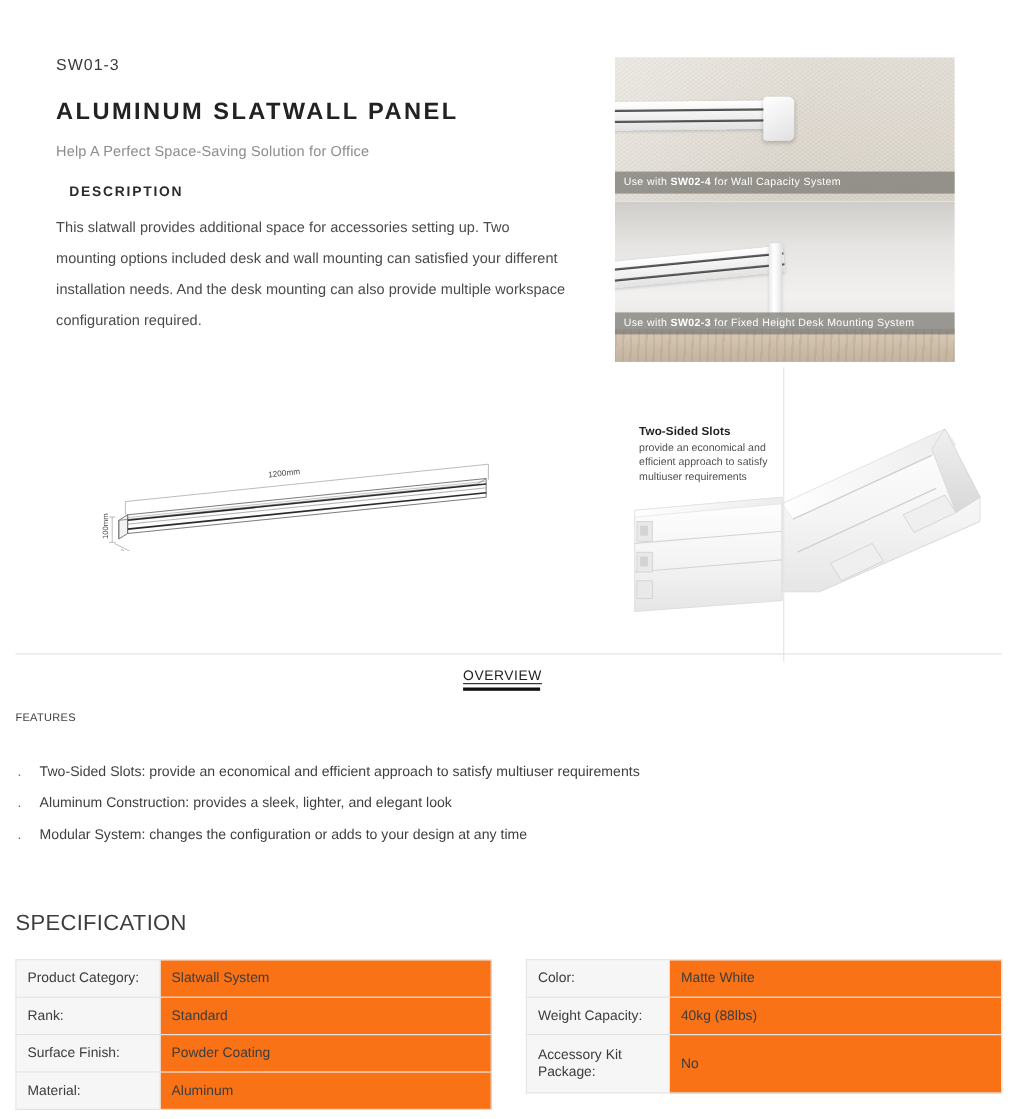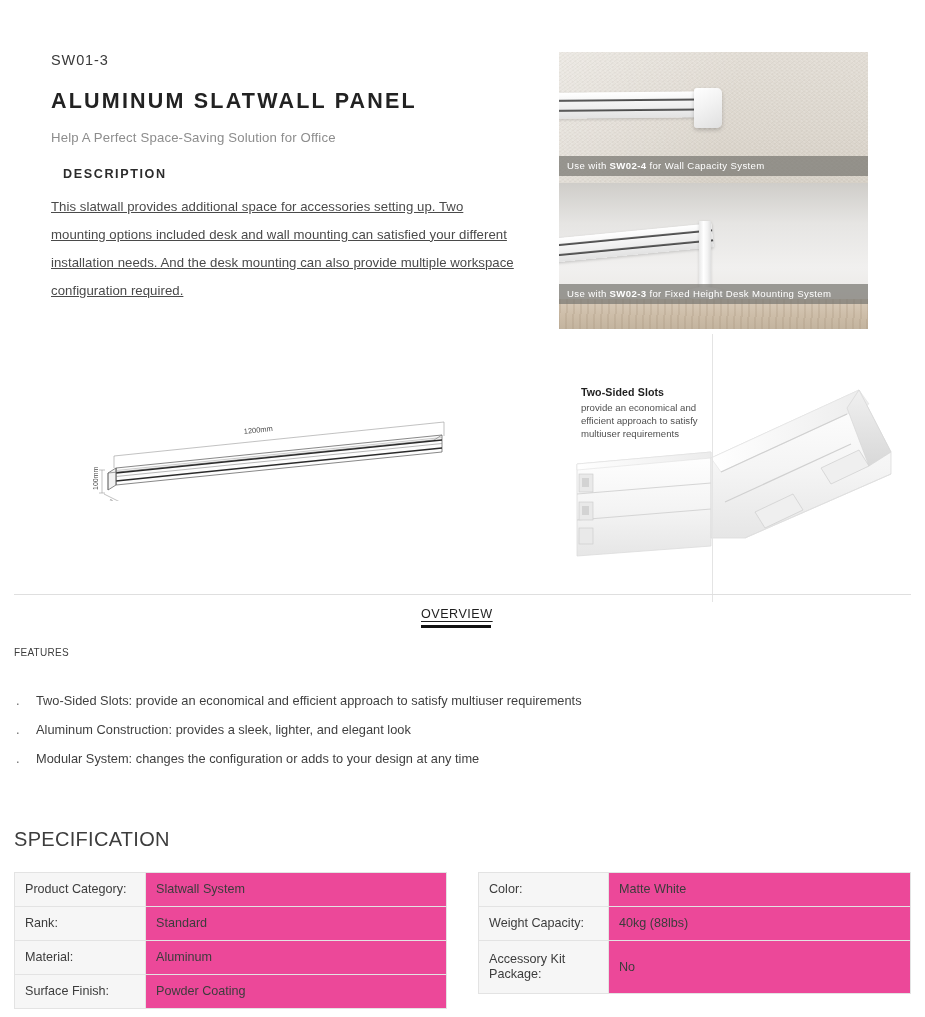--- a/index.html
+++ b/index.html
@@ -32,21 +32,21 @@
   #product-subtitle {
     font-size: 13.2px; color: #8d8d8d; font-weight: 400;
     letter-spacing: .15px; margin: 0 0 22px 0;
   }
   #description-heading {
     font-size: 12.6px; font-weight: 700; letter-spacing: 1.6px;
     color: #2b2b2b; margin: 0 0 12px 0; padding-left: 12px;
   }
   #description-body {
     font-size: 13.2px; color: #4a4a4a; line-height: 28px;
-    margin: 0; letter-spacing: .05px; text-decoration: underline;
+    margin: 0; letter-spacing: .05px;
   }
 
   
   #technical-drawing { position: absolute; left: 52px; top: 390px; width: 420px; height: 95px; }
   #technical-drawing svg { display: block; }
 
   
   #photo-column { position: absolute; left: 559px; top: 36px; width: 309px; }
 
   .photo { position: relative; width: 309px; overflow: hidden; }
@@ -191,21 +191,21 @@
     padding: 9px 10px;
     vertical-align: middle;
     line-height: 15px;
   }
   .spec-table td.spec-label {
     background: #f6f6f6;
     width: 131px;
     color: #3c3c3c;
   }
   #spec-table-right td.spec-label { width: 130px; }
-  .spec-table td.spec-value { background: #ec4899; }
+  .spec-table td.spec-value { background: #f97316; }
   .spec-table tr.tall td { padding-top: 11px; padding-bottom: 11px; }
 </style>
 </head>
 <body>
 
 <div id="top-section">
 
   <div id="text-column">
     <div id="product-code">SW01-3</div>
     <h1 id="product-title">ALUMINUM SLATWALL PANEL</h1>
@@ -355,26 +355,26 @@
   <tbody>
     <tr>
       <td class="spec-label">Product Category:</td>
       <td class="spec-value">Slatwall System</td>
     </tr>
     <tr>
       <td class="spec-label">Rank:</td>
       <td class="spec-value">Standard</td>
     </tr>
     <tr>
+      <td class="spec-label">Surface Finish:</td>
+      <td class="spec-value">Powder Coating</td>
+    </tr>
+    <tr>
       <td class="spec-label">Material:</td>
       <td class="spec-value">Aluminum</td>
-    </tr>
-    <tr>
-      <td class="spec-label">Surface Finish:</td>
-      <td class="spec-value">Powder Coating</td>
     </tr>
   </tbody>
 </table>
 
 <table class="spec-table" id="spec-table-right">
   <tbody>
     <tr>
       <td class="spec-label">Color:</td>
       <td class="spec-value">Matte White</td>
     </tr>

